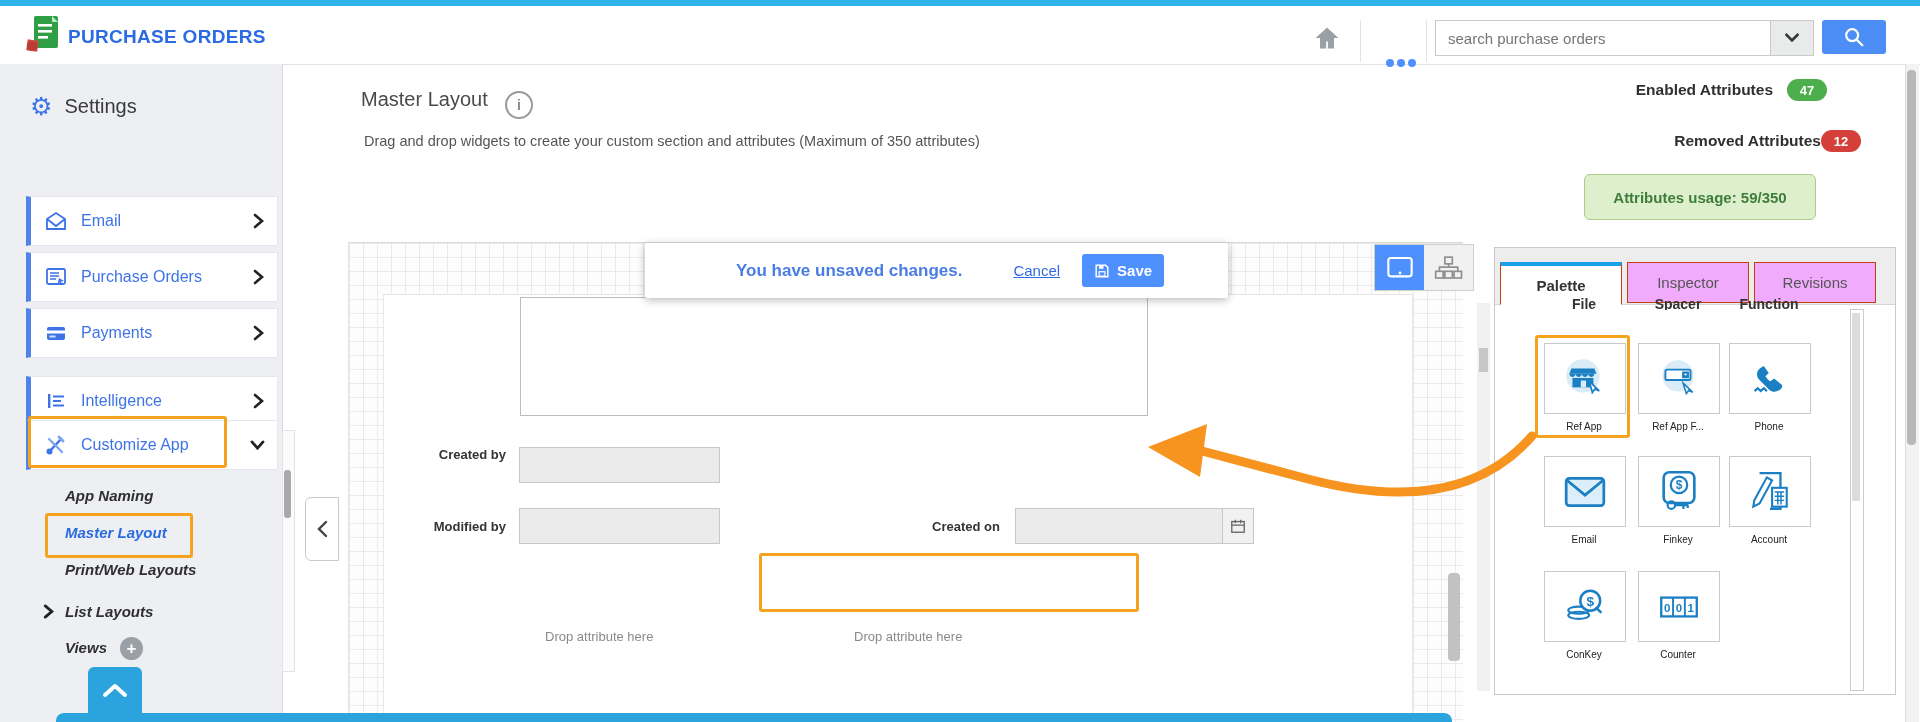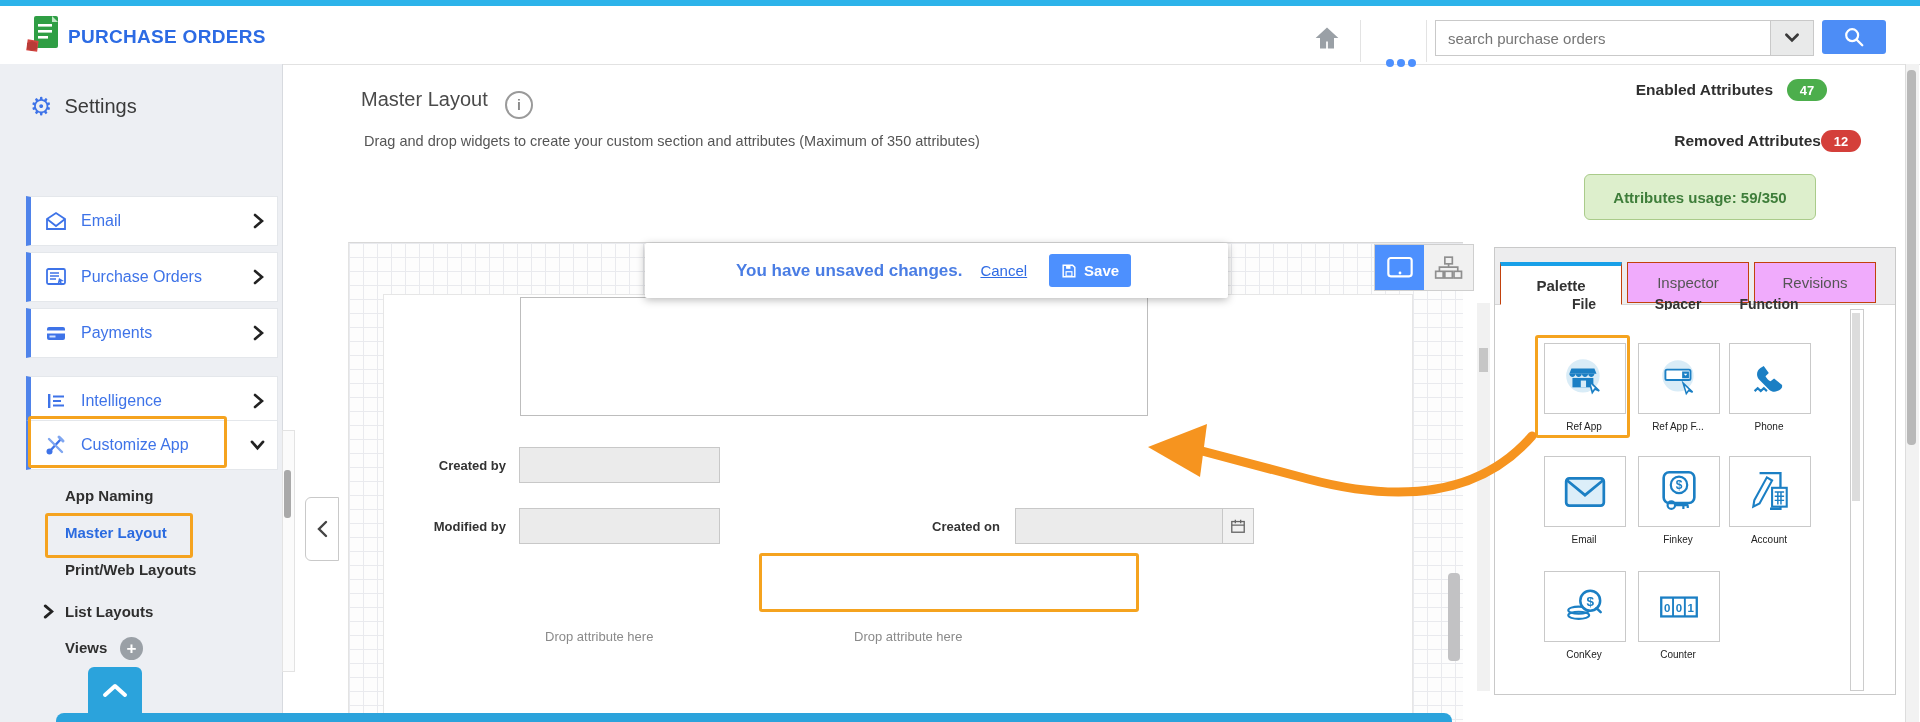--- a/index.html
+++ b/index.html
@@ -23,21 +23,21 @@
   
   .sidebar{left:0;top:64px;width:282px;height:658px;background:#edeff3;border-right:1px solid #d7dadf;}
   .settings-row{left:30px;top:94px;display:flex;align-items:center;gap:12px;}
   .settings-label{font-size:20px;color:#3a3a3a;}
   .gear{font-size:25px;color:#3e73e8;line-height:1;}
   .nav-card{left:26px;width:246px;height:48px;background:#fff;border:1px solid #e4e7eb;border-left:5px solid #4f83ea;
             display:flex;align-items:center;cursor:pointer;}
   .nav-icon{width:22px;height:22px;margin-left:14px;flex:none;}
   .nav-label{margin-left:14px;font-size:16px;color:#3e73e8;white-space:nowrap;}
   .nav-chev{position:absolute;right:12px;top:16px;}
-  .subitem{left:65px;font-size:15px;font-weight:bold;color:#2f2f2f;cursor:pointer;white-space:nowrap;}
+  .subitem{left:65px;font-size:15px;font-weight:bold;color:#2f2f2f;cursor:pointer;white-space:nowrap;font-style:italic;}
   .subitem.blue{color:#2b6be0;}
   .plus-badge{left:120px;top:637px;width:23px;height:23px;border-radius:50%;background:#9aa0a6;color:#fff;
               font-size:17px;font-weight:bold;display:flex;align-items:center;justify-content:center;cursor:pointer;}
   .side-scroll-track{left:282px;top:430px;width:11px;height:240px;background:#fbfbfb;border:1px solid #e3e3e3;}
   .side-scroll-thumb{left:284px;top:470px;width:7px;height:48px;background:#a9a9a9;border-radius:3px;}
 
   
   .page-title{left:361px;top:88px;font-size:20px;color:#4a4a4a;}
   .desc{left:364px;top:133px;font-size:14.5px;color:#555;}
   .stat-label{width:273px;text-align:right;font-size:15.5px;font-weight:bold;color:#2f2f2f;}
@@ -61,21 +61,21 @@
   .collapse-handle{left:305px;top:497px;width:32px;height:62px;background:#fff;border:1px solid #c9c9c9;
                    border-radius:6px 0 0 6px;display:flex;align-items:center;justify-content:center;cursor:pointer;}
   .canvas-scroll-thumb{left:1448px;top:573px;width:12px;height:88px;background:#c2c2c4;border-radius:4px;}
   .panel-left-track{left:1477px;top:303px;width:13px;height:388px;background:#f1f1f1;}
   .panel-left-thumb{left:1479px;top:348px;width:9px;height:24px;background:#c6c6c6;}
 
   
   .banner{left:645px;top:243px;width:547px;height:55px;background:#fff;border-radius:2px;
           box-shadow:0 2px 8px rgba(0,0,0,.28);display:flex;align-items:center;z-index:20;padding-left:36px;}
   .banner-msg{margin-left:55px;font-size:17px;font-weight:bold;color:#4a7de4;}
-  .banner-cancel{margin-left:18px;font-size:15px;color:#2f6be4;text-decoration:underline;cursor:pointer;}
+  .banner-cancel{margin-left:51px;font-size:15px;color:#2f6be4;text-decoration:underline;cursor:pointer;}
   .banner-save{margin-left:22px;width:82px;height:33px;background:#4d90fe;border:0;border-radius:3px;color:#fff;
                font-size:15px;font-weight:bold;display:flex;align-items:center;justify-content:center;gap:7px;cursor:pointer;}
 
   
   .toggle{left:1374px;top:244px;width:98px;height:45px;display:flex;z-index:15;border:1px solid #cfcfcf;background:#f1f1f1;}
   .tgl{width:49px;display:flex;align-items:center;justify-content:center;cursor:pointer;}
   .tgl.sel{background:#4d90fe;}
 
   
   .panel{left:1494px;top:247px;width:400px;height:446px;background:#fff;border:1px solid #c9c9c9;z-index:10;}
@@ -230,21 +230,21 @@
   <div class="abs" style="left:1548px;top:130px;display:flex;align-items:center;">
     <div class="stat-label">Removed Attributes</div>
     <div class="pill red">12</div>
   </div>
   <div class="abs usage-box">Attributes usage: 59/350</div>
 
   <div class="abs canvas">
     <div class="abs sheet" style="position:absolute"></div>
     <div class="abs bigbox" style="position:absolute"></div>
 
-    <div style="position:absolute;left:37px;top:204px;display:flex;align-items:center">
+    <div style="position:absolute;left:37px;top:204px;display:flex;">
       <div class="flabel">Created by</div>
       <div class="field" style="width:199px;margin-left:13px"></div>
     </div>
 
     <div style="position:absolute;left:37px;top:265px;display:flex;align-items:center">
       <div class="flabel">Modified by</div>
       <div class="field" style="width:199px;margin-left:13px"></div>
       <div class="flabel" style="margin-left:160px">Created on</div>
       <div class="field" style="width:237px;margin-left:15px">
         <div style="flex:1"></div>

